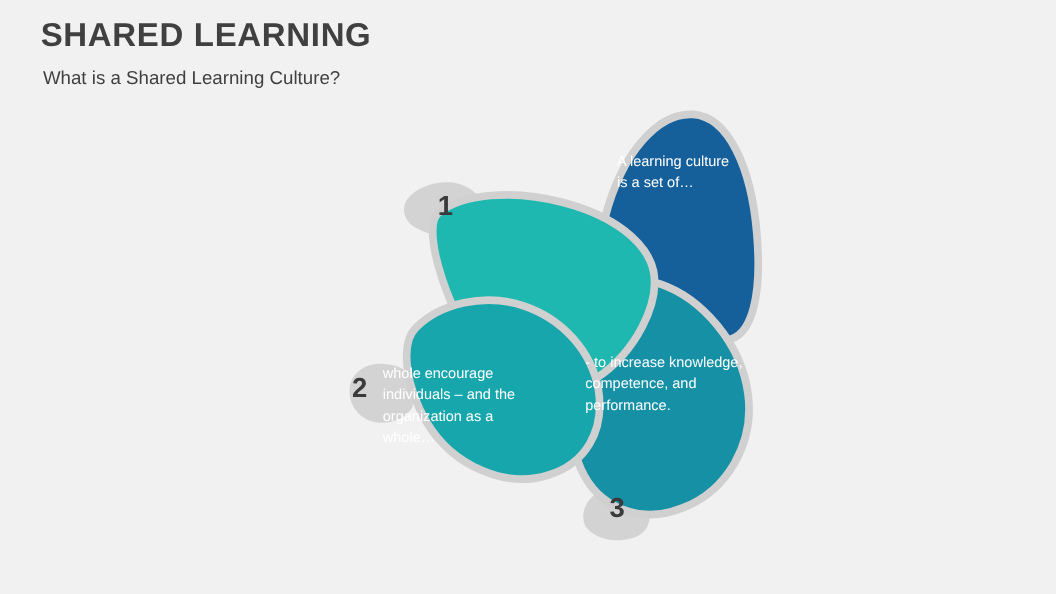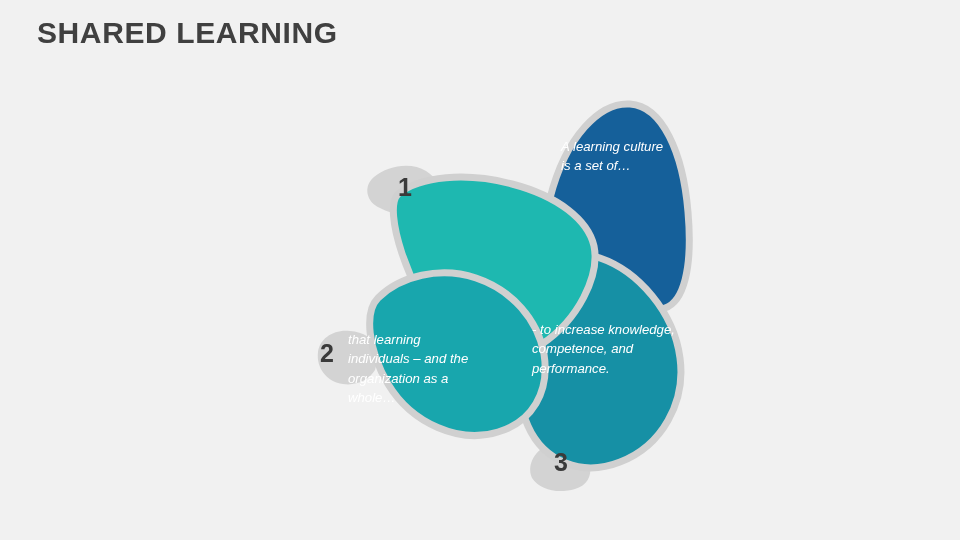--- a/index.html
+++ b/index.html
@@ -57,21 +57,20 @@
     height: 430px;
   }
   .petal-text {
     position: absolute;
     color: #FFFFFF;
     font-size: 13.2px;
     line-height: 1.46;
     font-weight: normal;
     white-space: pre-line;
     pointer-events: none;
-    font-style: italic;
   }
   #petal-1-text { left: 144px; top: 125px; width: 150px; }
   #petal-2-text { left: 78px;  top: 250px; width: 130px; }
   #petal-3-text { left: 262px; top: 240px; width: 150px; }
   #petal-0-text { left: 291px; top: 57px;  width: 110px; }
   .badge-num {
     position: absolute;
     font-size: 25px;
     font-weight: bold;
     color: #3A3A3A;
@@ -83,20 +82,21 @@
   #badge-2-num { left: 42px;  top: 261px; width: 30px; }
   #badge-3-num { left: 276px; top: 370px; width: 30px; }
 </style>
 </head>
 <body>
 
 <div id="slide">
 
   <div id="title-block">
     <h1 id="slide-title">SHARED LEARNING</h1>
+    <div id="slide-subtitle">What is a Shared Learning Culture?</div>
   </div>
 
   <div id="diagram">
 
     <svg viewBox="0 0 450 430" xmlns="http://www.w3.org/2000/svg">
 
       <g>
 
         <path fill="#D3D3D3" d="M110 128 C 96 122, 93 106, 104 97 C 118 85, 142 82, 156 91
                  C 166 97, 170 106, 166 114 L 146 131 C 135 137, 121 134, 110 128 Z"></path>
@@ -133,21 +133,21 @@
                C 130 196, 170 186, 206 198
                C 242 210, 268 240, 274 274
                C 280 312, 262 342, 228 352
                C 190 364, 142 344, 118 304
                C 98 270, 94 232, 108 218 Z"></path>
     </svg>
 
     <div class="petal-text" id="petal-0-text">A learning culture is a set of…</div>
 
 
-    <div class="petal-text" id="petal-2-text">that learning individuals – and the organization as a whole…</div>
+    <div class="petal-text" id="petal-2-text">whole encourage individuals – and the organization as a whole…</div>
 
     <div class="petal-text" id="petal-3-text">- to increase knowledge, competence, and performance.</div>
 
     <div class="badge-num" id="badge-1-num">1</div>
 
     <div class="badge-num" id="badge-2-num">2</div>
 
     <div class="badge-num" id="badge-3-num">3</div>
 
   </div>

